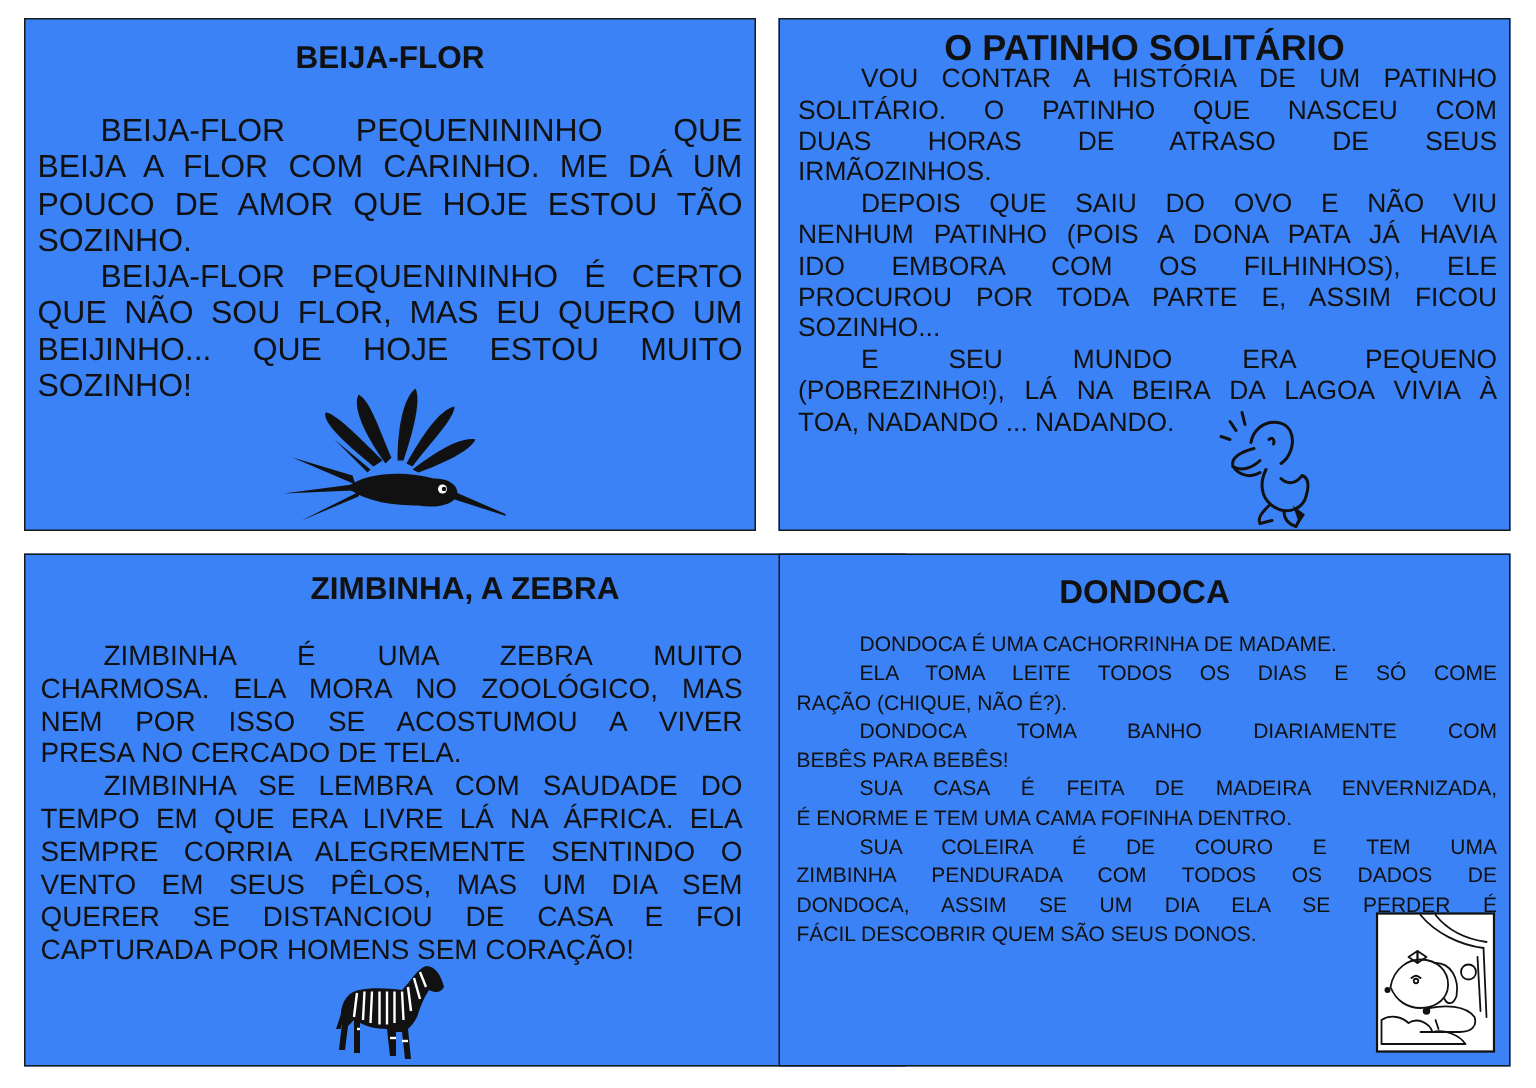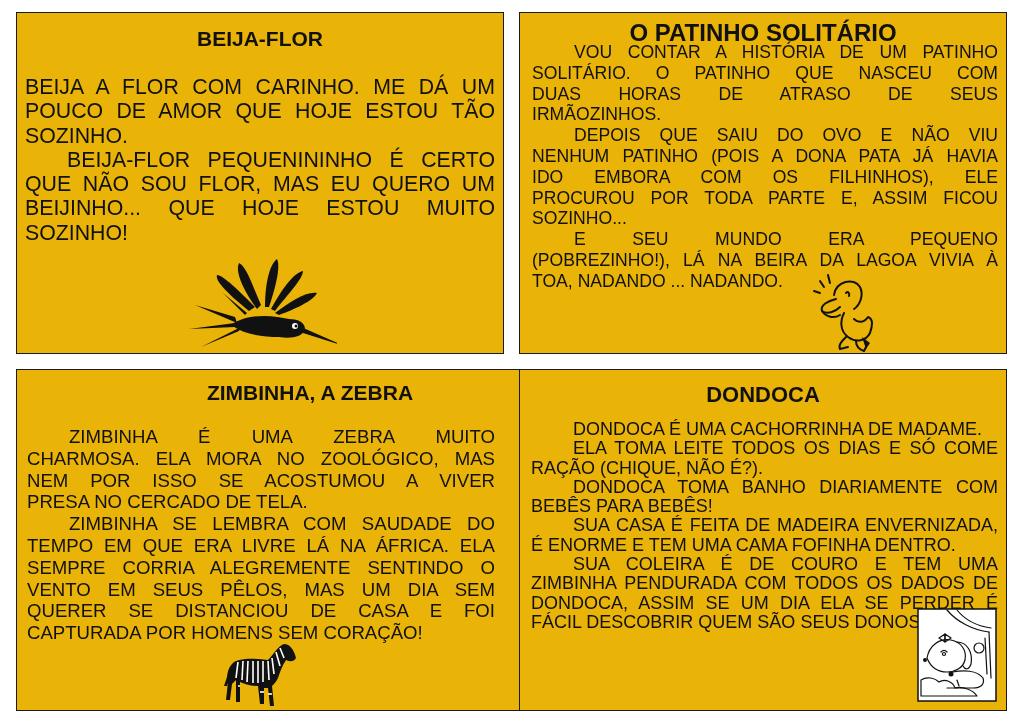--- a/index.html
+++ b/index.html
@@ -1,17 +1,17 @@
 <!DOCTYPE html>
 <html><head>
   <meta charset="utf-8">
   <style>
     html, body { margin: 0; padding: 0; background: #ffffff; }
     body { width: 1024px; height: 725px; position: relative; overflow: hidden; font-family: "Liberation Sans", sans-serif; color: #111; }
-    .card { position: absolute; border: 1.5px solid #1a1a1a; box-sizing: border-box; background: #eab308; }
+    .card { position: absolute; border: 1.5px solid #1a1a1a; box-sizing: border-box; background: #3b82f6; }
     .title { position: absolute; left: 0; right: 0; text-align: center; font-weight: bold; }
     .para { position: absolute; text-align: justify; text-align-last: left; }
     .line { display: block; white-space: nowrap; text-align: justify; text-align-last: justify; }
     .line.last { text-align-last: left; }
     .indent { padding-left: 42px; }
     svg { position: absolute; }
 
     
     #c1 { left: 16px; top: 12px; width: 488px; height: 342px; }
     #c1 .title { top: 14px; font-size: 21px; }
@@ -23,28 +23,29 @@
     #c2 .para { left: 12px; top: 29px; width: 466px; font-size: 17.6px; line-height: 20.8px; }
 
     
     #c3 { left: 16px; top: 369px; width: 588px; height: 342px; }
     #c3 .title { top: 11px; font-size: 21px; }
     #c3 .para { left: 10px; top: 56px; width: 468px; font-size: 18.6px; line-height: 21.8px; }
 
     
     #c4 { left: 519px; top: 369px; width: 488px; height: 342px; }
     #c4 .title { top: 12px; font-size: 22px; }
-    #c4 .para { left: 11px; top: 50px; width: 467px; font-size: 18px; line-height: 19.3px; }
+    #c4 .para { left: 11px; top: 50px; width: 467px; font-size: 14px; line-height: 19.3px; }
   </style>
 </head>
 <body>
 
 <div class="card" id="c1">
   <div class="title">BEIJA-FLOR</div>
   <div class="para">
+    <span class="line indent">BEIJA-FLOR PEQUENININHO QUE</span>
     <span class="line">BEIJA A FLOR COM CARINHO. ME DÁ UM</span>
     <span class="line">POUCO DE AMOR QUE HOJE ESTOU TÃO</span>
     <span class="line last">SOZINHO.</span>
     <span class="line indent">BEIJA-FLOR PEQUENININHO É CERTO</span>
     <span class="line">QUE NÃO SOU FLOR, MAS EU QUERO UM</span>
     <span class="line">BEIJINHO... QUE HOJE ESTOU MUITO</span>
     <span class="line last">SOZINHO!</span>
   </div>
   <svg style="left:170px; top:240px;" width="150" height="95" viewBox="0 0 150 95">
     <g fill="#111">

